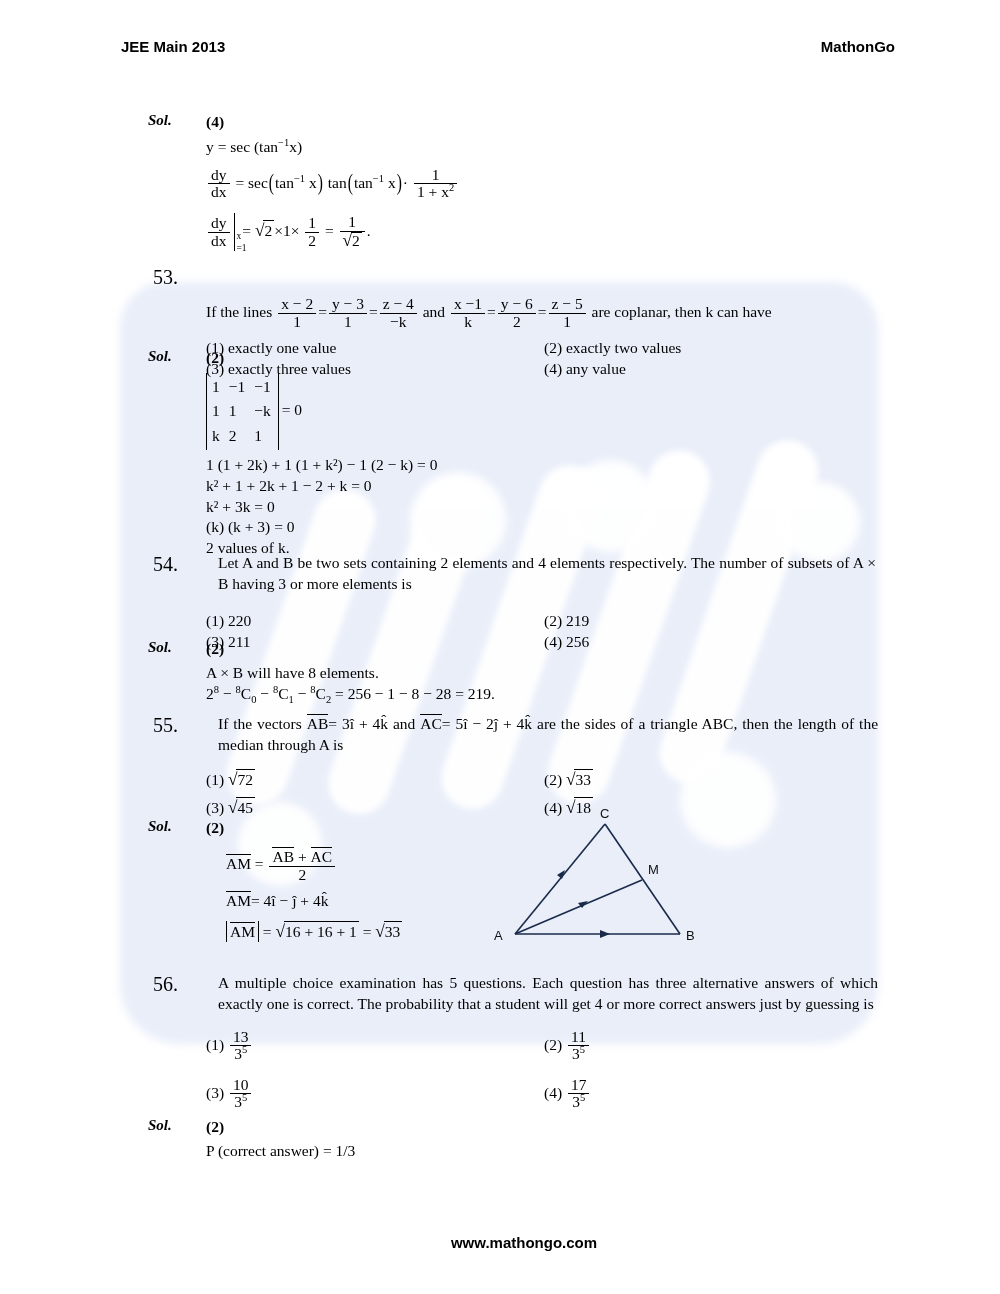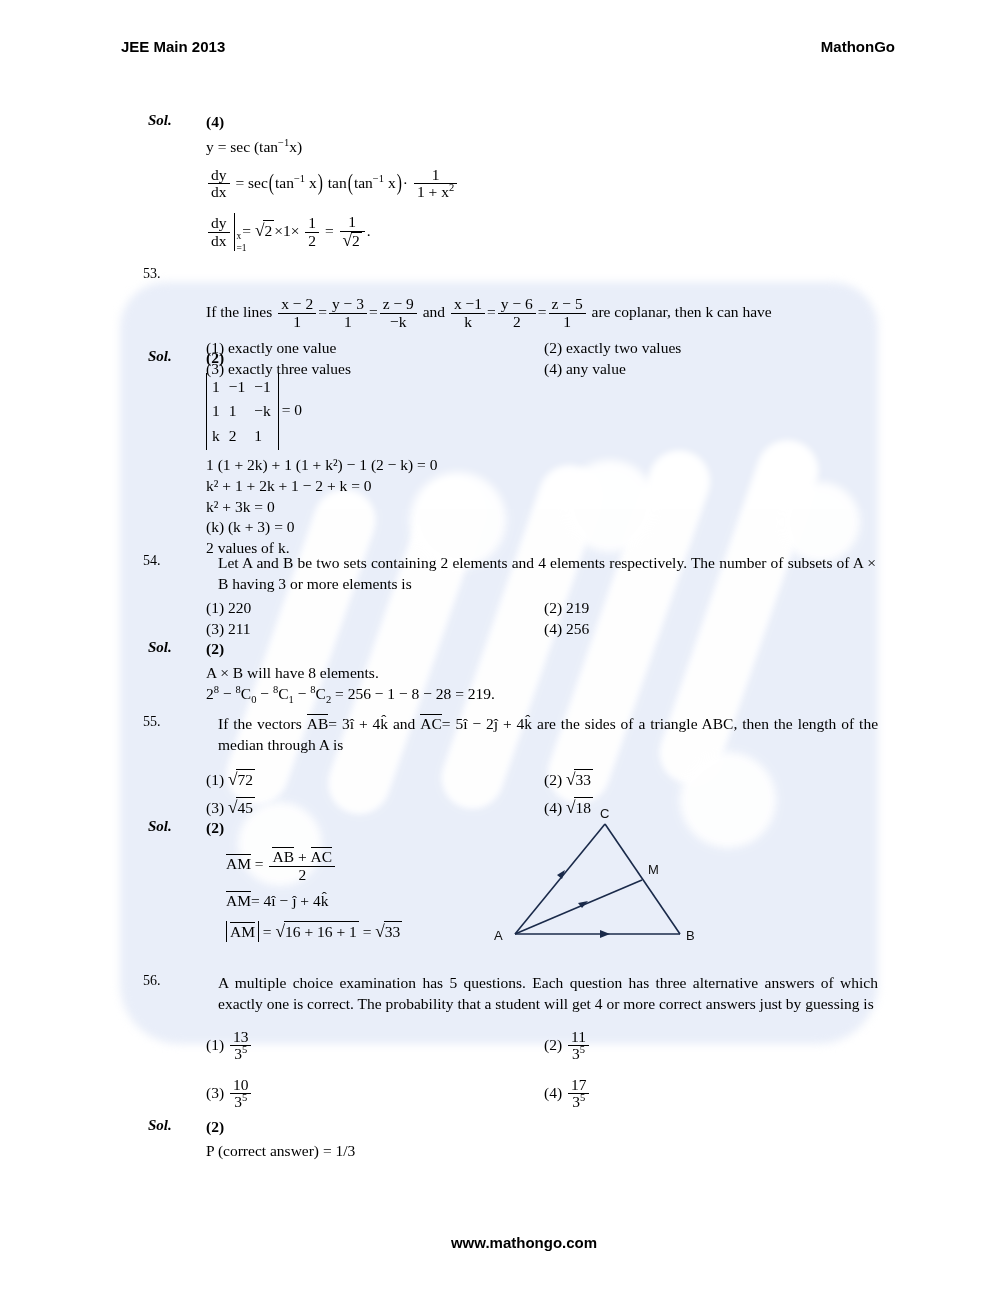--- a/index.html
+++ b/index.html
@@ -93,22 +93,22 @@
 
   .lbl-sol {
     position: absolute;
     left: 148px;
     font-style: italic;
     font-weight: bold;
     font-size: 15px;
   }
   .qnum {
     position: absolute;
-    left: 143px;
-    font-size: 14px;
+    left: 153px;
+    font-size: 20px;
   }
   .body-col {
     position: absolute;
     left: 206px;
     font-size: 15.5px;
     line-height: 1.34;
   }
 
   .just { text-align: justify; text-align-last: left; margin-left: 12px; }
 
@@ -275,21 +275,21 @@
           </span><span>.</span>
         </div>
       </div>
     </div>
 
     <div class="block" style="top:262px; left:0; width:1000px;">
       <span class="qnum" style="top:4px;">53.</span>
       <div class="body-col" style="top:0; width:680px;margin-top:32px;">
         <div class="eqline">
           <span>If the lines</span>
-          <span class="frac"><span class="num">x − 2</span><span class="den">1</span></span>=<span class="frac"><span class="num">y − 3</span><span class="den">1</span></span>=<span class="frac"><span class="num">z − 9</span><span class="den">−k</span></span>
+          <span class="frac"><span class="num">x − 2</span><span class="den">1</span></span>=<span class="frac"><span class="num">y − 3</span><span class="den">1</span></span>=<span class="frac"><span class="num">z − 4</span><span class="den">−k</span></span>
           <span>and</span>
           <span class="frac"><span class="num">x −1</span><span class="den">k</span></span>=<span class="frac"><span class="num">y − 6</span><span class="den">2</span></span>=<span class="frac"><span class="num">z − 5</span><span class="den">1</span></span>
           <span>are coplanar, then k can have</span>
         </div>
         <div class="opt-row" style="margin-top:8px;">
           <span class="opt-a">(1) exactly one value</span>
           <span class="opt-b">(2) exactly two values</span>
         </div>
         <div class="opt-row">
           <span class="opt-a">(3) exactly three values</span>
@@ -330,21 +330,21 @@
         <div>k² + 3k = 0</div>
         <div>(k) (k + 3) = 0</div>
         <div>2 values of k.</div>
       </div>
     </div>
 
     <div class="block" style="top:553px; left:0; width:1000px;">
       <span class="qnum" style="top:0;">54.</span>
       <div class="body-col" style="top:0; width:670px;">
         <div class="just">Let A and B be two sets containing 2 elements and 4 elements respectively. The number of subsets of A × B having 3 or more elements is</div>
-        <div class="opt-row" style="margin-top:3px;">
+        <div class="opt-row" style="margin-top:16px;">
           <span class="opt-a">(1) 220</span>
           <span class="opt-b">(2) 219</span>
         </div>
         <div class="opt-row">
           <span class="opt-a">(3) 211</span>
           <span class="opt-b">(4) 256</span>
         </div>
       </div>
     </div>
 

